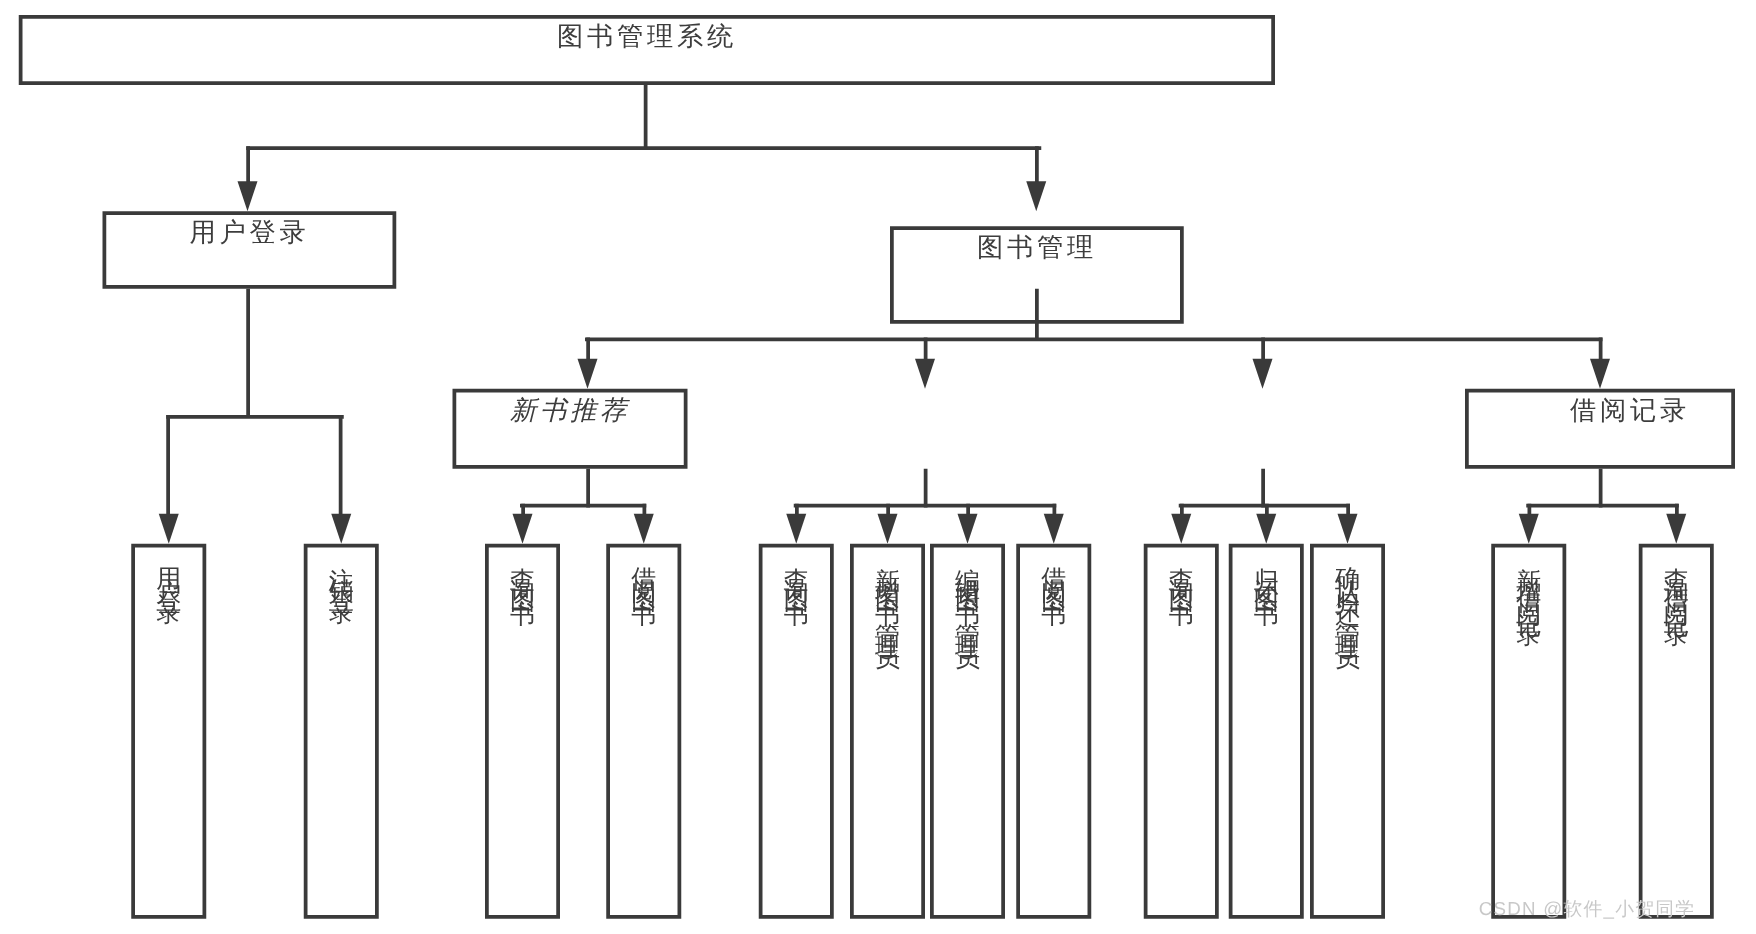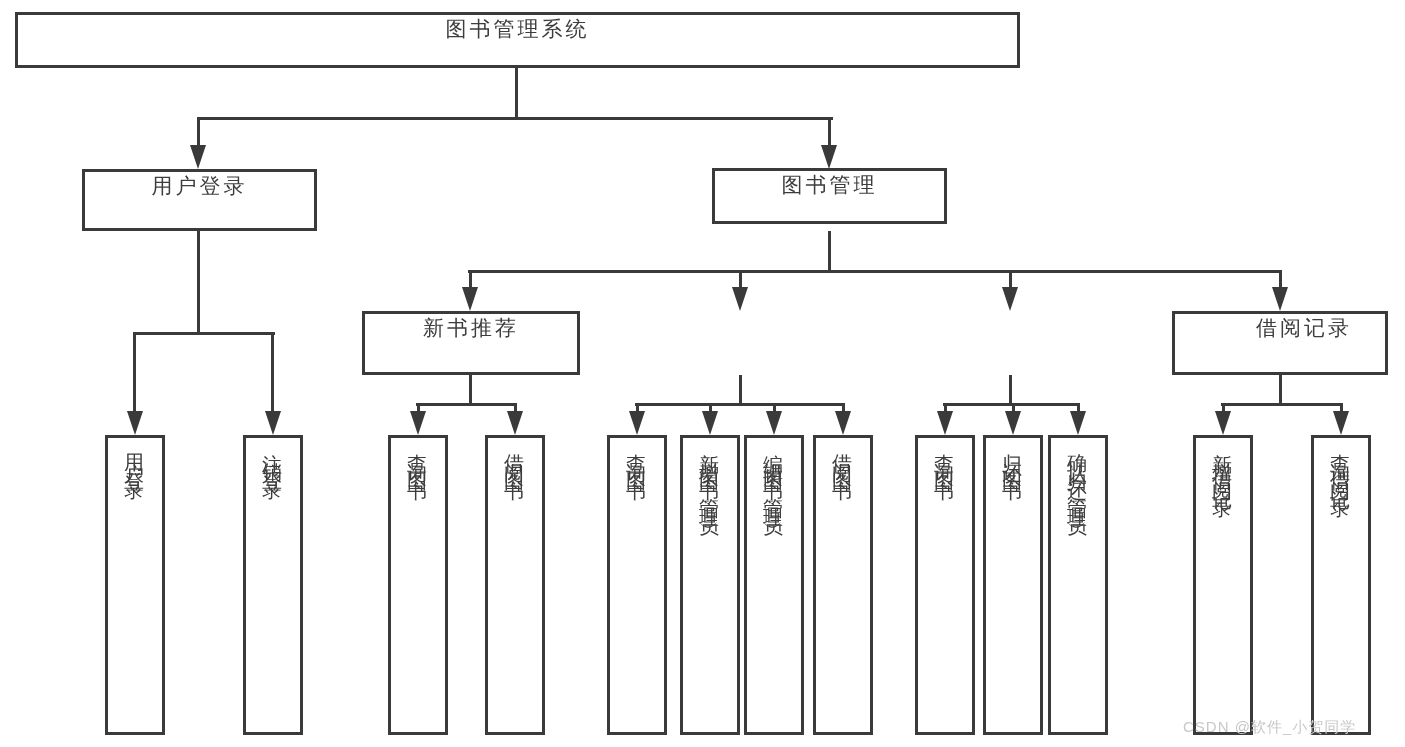--- a/index.html
+++ b/index.html
@@ -61,21 +61,21 @@
   <div class="vl" style="left:515px;top:68px;height:51px;"></div>
   <div class="hl" style="left:197px;top:117px;width:636px;"></div>
   <div class="vl" style="left:197px;top:117px;height:30px;"></div>
   <div class="ah" style="left:190px;top:145px;"></div>
   <div class="vl" style="left:828px;top:117px;height:30px;"></div>
   <div class="ah" style="left:821px;top:145px;"></div>
 
   <div class="box" style="left:82px;top:169px;width:235px;height:62px;">
     <span>用户登录</span>
   </div>
-  <div class="box" style="left:712px;top:168px;width:235px;height:56px;">
+  <div class="box" style="left:712px;top:181px;width:235px;height:78px;">
     <span>图书管理</span>
   </div>
 
   <div class="vl" style="left:197px;top:231px;height:102px;"></div>
   <div class="hl" style="left:133px;top:332px;width:142px;"></div>
   <div class="vl" style="left:133px;top:332px;height:81px;"></div>
   <div class="ah" style="left:127px;top:411px;"></div>
   <div class="vl" style="left:271px;top:332px;height:81px;"></div>
   <div class="ah" style="left:265px;top:411px;"></div>
 
@@ -83,21 +83,21 @@
   <div class="hl" style="left:468px;top:270px;width:814px;"></div>
   <div class="vl" style="left:469px;top:270px;height:20px;"></div>
   <div class="ah" style="left:462px;top:287px;"></div>
   <div class="vl" style="left:739px;top:270px;height:20px;"></div>
   <div class="ah" style="left:732px;top:287px;"></div>
   <div class="vl" style="left:1009px;top:270px;height:20px;"></div>
   <div class="ah" style="left:1002px;top:287px;"></div>
   <div class="vl" style="left:1279px;top:270px;height:20px;"></div>
   <div class="ah" style="left:1272px;top:287px;"></div>
 
-  <div class="box" style="left:362px;top:311px;width:218px;height:64px;">
+  <div class="box" style="left:362px;top:311px;width:188px;height:64px;font-style:italic;">
     <span>新书推荐</span>
   </div>
   <div class="box" style="left:1172px;top:311px;width:216px;height:64px;padding-left:48px;">
     <span>借阅记录</span>
   </div>
 
   <div class="vl" style="left:469px;top:375px;height:31px;"></div>
   <div class="hl" style="left:416px;top:403px;width:101px;"></div>
   <div class="vl" style="left:417px;top:403px;height:12px;"></div>
   <div class="ah" style="left:410px;top:411px;"></div>

